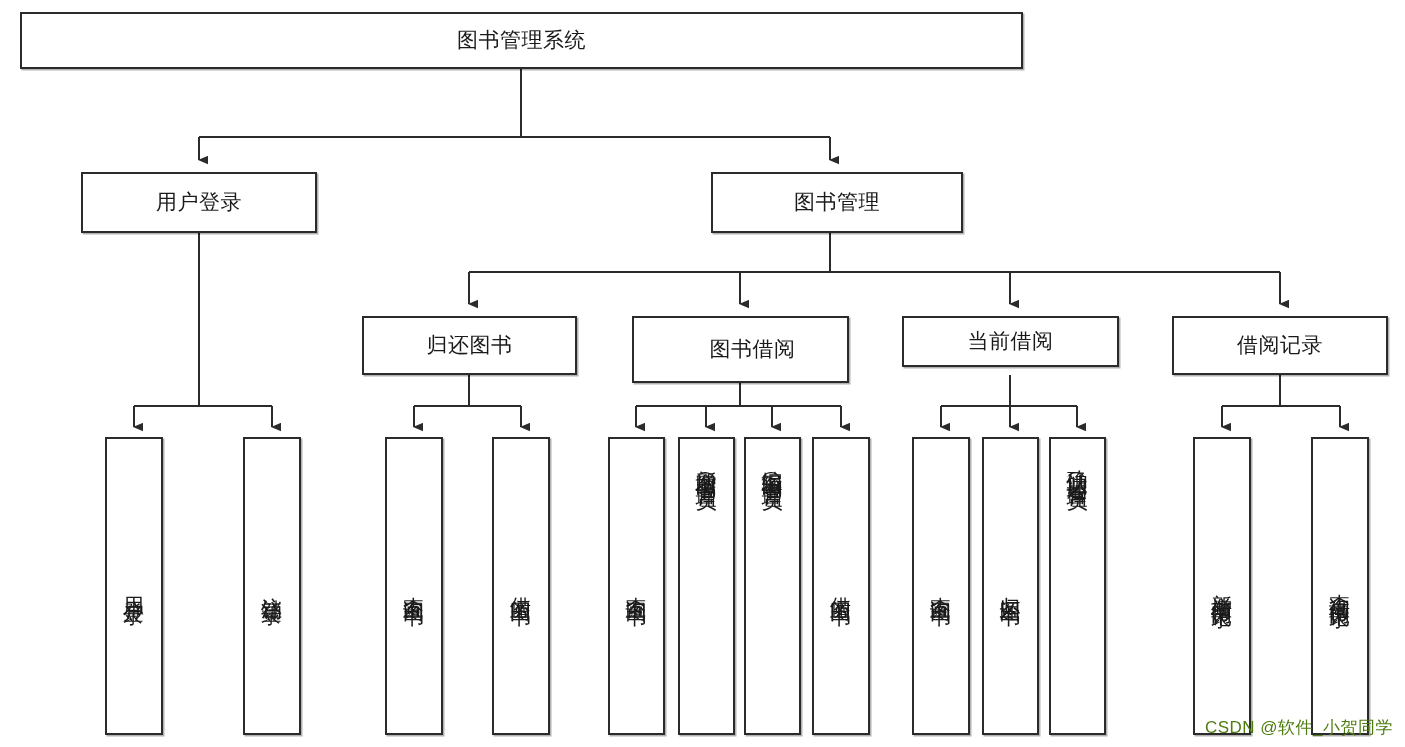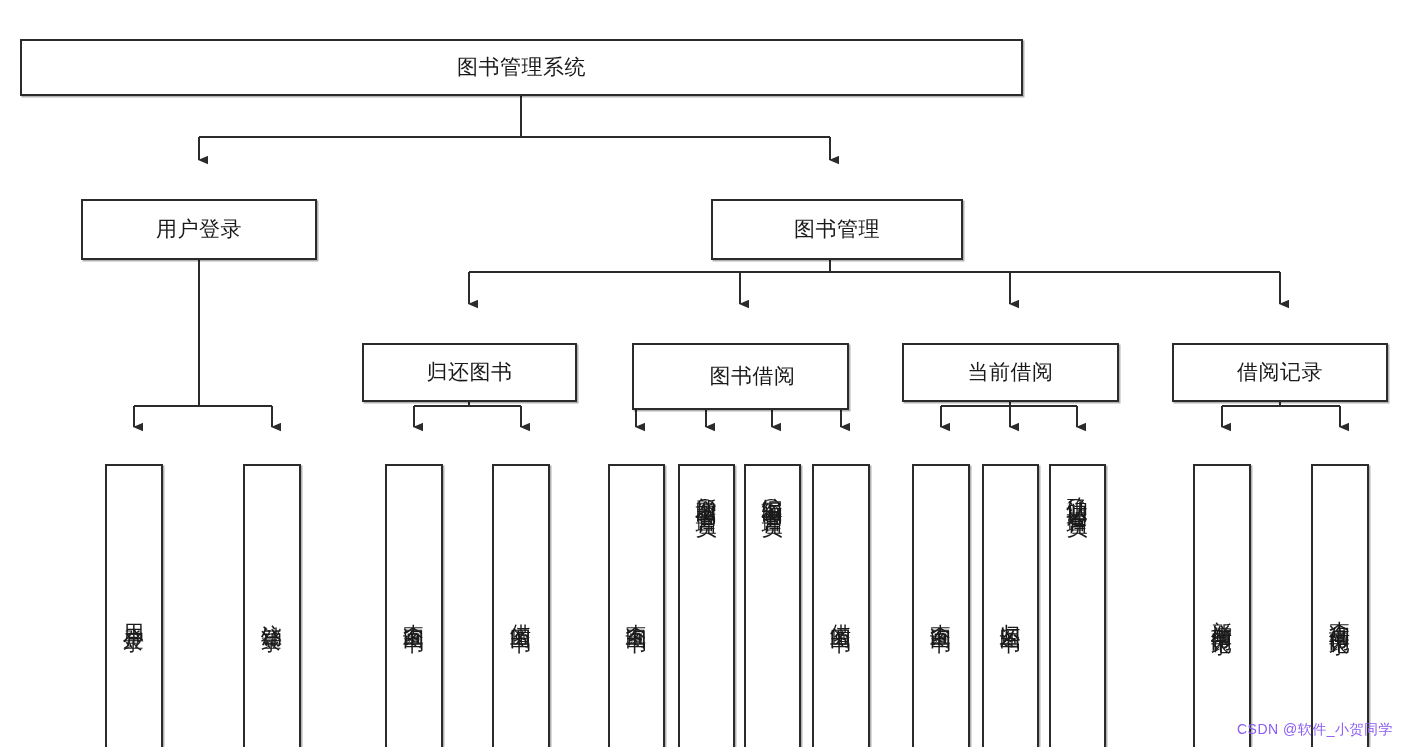--- a/index.html
+++ b/index.html
@@ -28,21 +28,20 @@
   .node {
     position: absolute;
     box-sizing: border-box;
     background: #ffffff;
     border: 2px solid #2b2b2b;
     box-shadow: 1.5px 1.5px 0 rgba(0,0,0,0.30);
     display: flex;
     align-items: center;
     justify-content: center;
     color: #1a1a1a;
-    margin-top: 27px;
   }
   .node-label {
     font-size: 21px;
     line-height: 1.15;
     letter-spacing: 0.5px;
     white-space: nowrap;
     text-align: center;
   }
   .node.leaf .node-label {
     writing-mode: vertical-rl;
@@ -58,22 +57,22 @@
     padding-top: 14px;
   }
   .node.leaf.short {
     align-items: center;
     padding-top: 0;
   }
   .watermark {
     position: absolute;
     right: 12px;
     bottom: 8px;
-    font-size: 14px;
-    color: #8b5cf6;
+    font-size: 17px;
+    color: #4d7c0f;
     letter-spacing: 0.5px;
     white-space: nowrap;
     user-select: none;
   }
 </style>
 </head>
 <body>
 
 <div id="canvas">
 
@@ -139,21 +138,21 @@
   <div class="node" style="left:711px; top:172px; width:252px; height:61px;">
     <span class="node-label">图书管理</span>
   </div>
 
   <div class="node" style="left:362px; top:316px; width:215px; height:59px;">
     <span class="node-label">归还图书</span>
   </div>
   <div class="node" style="left:632px; top:316px; width:217px; height:67px;padding-left:24px;">
     <span class="node-label">图书借阅</span>
   </div>
-  <div class="node" style="left:902px; top:316px; width:217px; height:59px;">
+  <div class="node" style="left:902px; top:316px; width:217px; height:51px;">
     <span class="node-label">当前借阅</span>
   </div>
   <div class="node" style="left:1172px; top:316px; width:216px; height:59px;justify-content:center;">
     <span class="node-label">借阅记录</span>
   </div>
 
   <div class="node leaf short" style="left:105px; top:437px; width:58px; height:298px;">
     <span class="node-label">用户登录</span>
   </div>
   <div class="node leaf short" style="left:243px; top:437px; width:58px; height:298px;">

